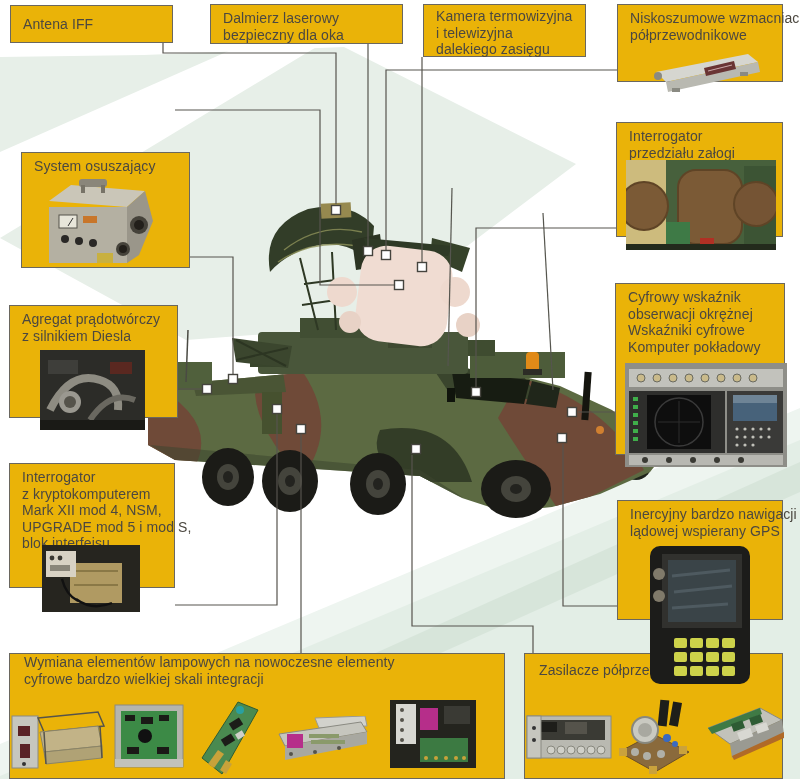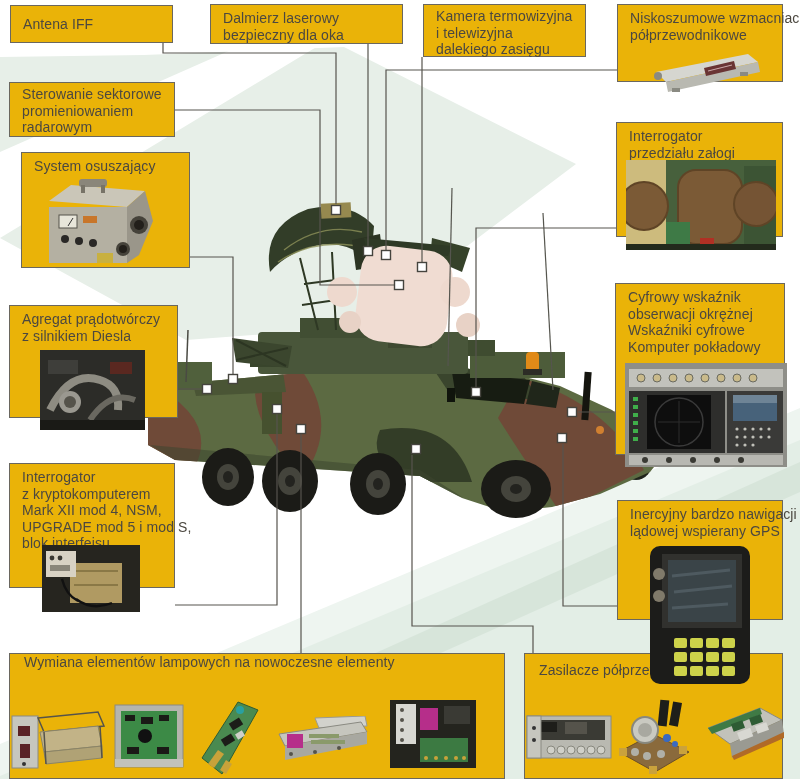--- a/index.html
+++ b/index.html
@@ -166,25 +166,20 @@
     <div class="ln">Kamera termowizyjna</div>
     <div class="ln">i telewizyjna</div>
     <div class="ln">dalekiego zasięgu</div>
   </div>
 
   <div class="box" style="left:617px;top:4px;width:166px;height:78px;">
     <div class="ln">Niskoszumowe wzmacniacze</div>
     <div class="ln">półprzewodnikowe</div>
   </div>
 
-  <div class="box" style="left:9px;top:82px;width:166px;height:55px;padding-top:3px;">
-    <div class="ln">Sterowanie sektorowe</div>
-    <div class="ln">promieniowaniem</div>
-    <div class="ln">radarowym</div>
-  </div>
 
   <div class="box" style="left:21px;top:152px;width:169px;height:116px;">
     <div class="ln">System osuszający</div>
   </div>
 
   <div class="box" style="left:616px;top:122px;width:167px;height:115px;">
     <div class="ln">Interrogator</div>
     <div class="ln">przedziału załogi</div>
   </div>
 
@@ -208,20 +203,21 @@
     <div class="ln">blok interfejsu</div>
   </div>
 
   <div class="box" style="left:617px;top:500px;width:166px;height:120px;">
     <div class="ln">Inercyjny bardzo nawigacji</div>
     <div class="ln">lądowej wspierany GPS</div>
   </div>
 
   <div class="box" style="left:9px;top:653px;width:496px;height:126px;padding:0 14px;">
     <div class="ln">Wymiana elementów lampowych na nowoczesne elementy</div>
+    <div class="ln">cyfrowe bardzo wielkiej skali integracji</div>
   </div>
 
   <div class="box" style="left:524px;top:653px;width:259px;height:126px;padding:8px 14px;">
     <div class="ln">Zasilacze półprzewodnikowe</div>
   </div>
 
   <div class="photo" style="left:35px;top:175px;">
     <svg width="125" height="95">
       <polygon points="14,26 36,10 110,16 92,32" fill="#cac6b8"></polygon>
       <rect x="14" y="32" width="78" height="56" fill="#b4b0a2"></rect>

